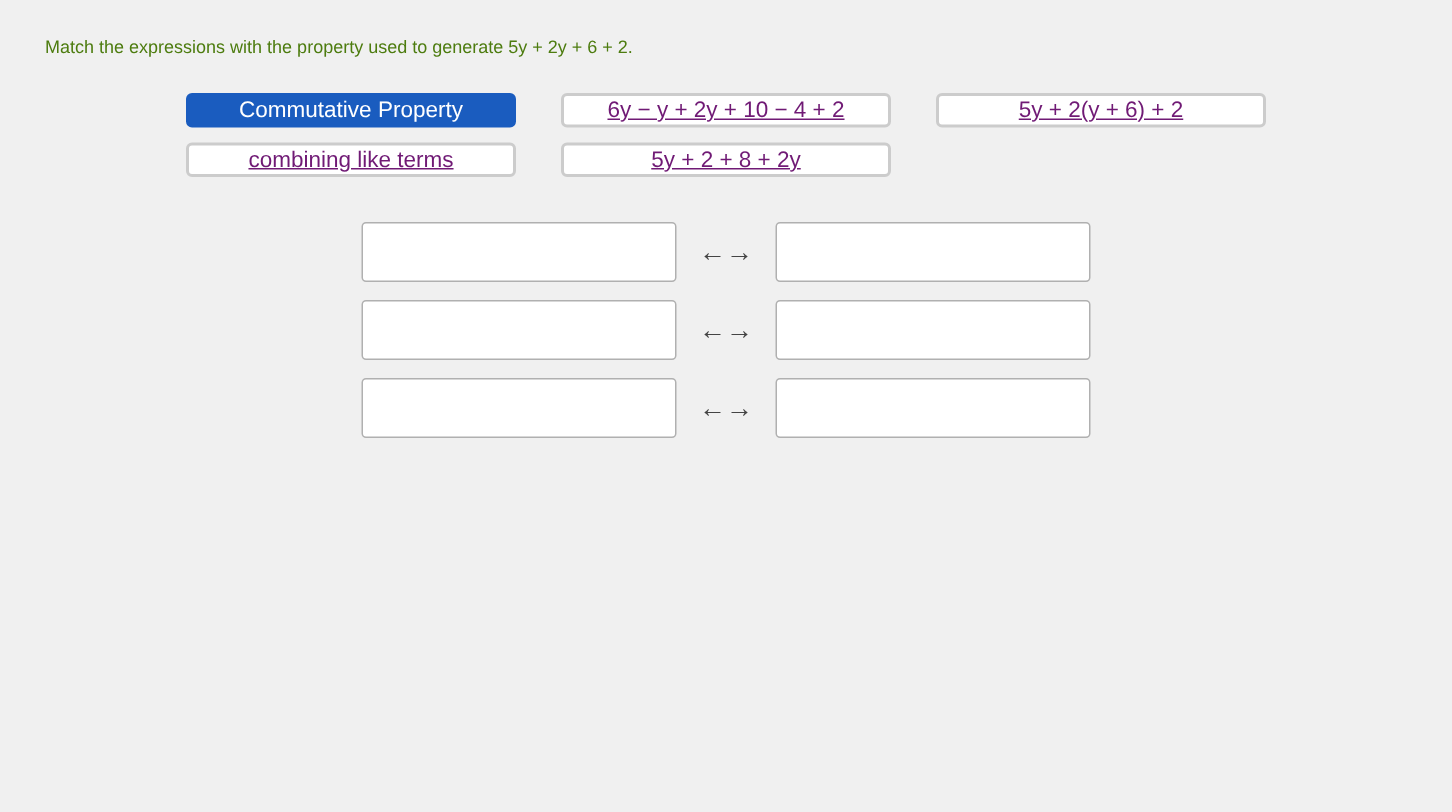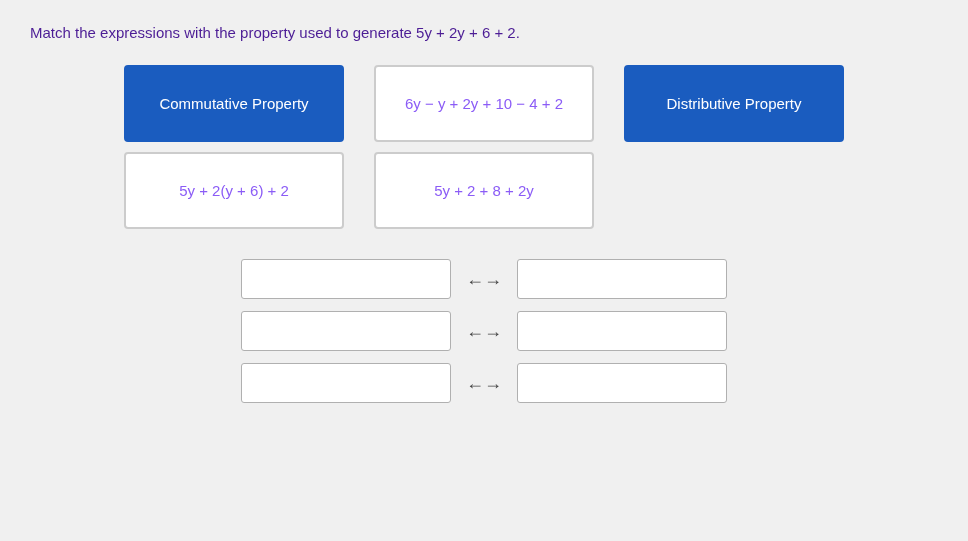--- a/index.html
+++ b/index.html
@@ -18,55 +18,56 @@
 
     .page {
       background: #f0f0f0;
       width: 968px;
       height: 541px;
       position: relative;
       padding: 20px 30px;
     }
 
     .instruction {
-      font-size: 15px;
-      color: #4c1d95;
+      font-size: 12px;
+      color: #4d7c0f;
       margin-bottom: 24px;
       margin-top: 4px;
     }
 
     .cards-grid {
       display: grid;
       grid-template-columns: 220px 220px 220px;
       grid-template-rows: auto auto;
       gap: 10px 30px;
       justify-content: center;
       margin-bottom: 30px;
     }
 
     .card {
       border-radius: 4px;
-      padding: 28px 16px;
+      padding: 1px 16px;
       text-align: center;
       font-size: 15px;
       font-weight: 500;
       cursor: pointer;
       user-select: none;
     }
 
     .card-blue {
       background: #1a5cbf;
       color: #ffffff;
       border: 2px solid #1a5cbf;
     }
 
     .card-white {
       background: #ffffff;
-      color: #8b5cf6;
+      color: #701a75;
       border: 2px solid #cccccc;
+      text-decoration: underline;
     }
 
     .matching-area {
       display: flex;
       flex-direction: column;
       gap: 12px;
       align-items: center;
       margin-top: 10px;
     }
 
@@ -98,26 +99,26 @@
   <p class="instruction">Match the expressions with the property used to generate 5y + 2y + 6 + 2.</p>
 
   <div class="cards-grid">
 
     <div class="card card-blue">
       <span>Commutative Property</span>
     </div>
     <div class="card card-white">
       <span>6y − y + 2y + 10 − 4 + 2</span>
     </div>
-    <div class="card card-blue">
-      <span>Distributive Property</span>
-    </div>
 
     <div class="card card-white">
       <span>5y + 2(y + 6) + 2</span>
+    </div>
+    <div class="card card-white">
+      <span>combining like terms</span>
     </div>
     <div class="card card-white">
       <span>5y + 2 + 8 + 2y</span>
     </div>
   </div>
 
   <div class="matching-area">
     <div class="match-row">
       <div class="match-box"></div>
       <div class="arrow-symbol">←→</div>

